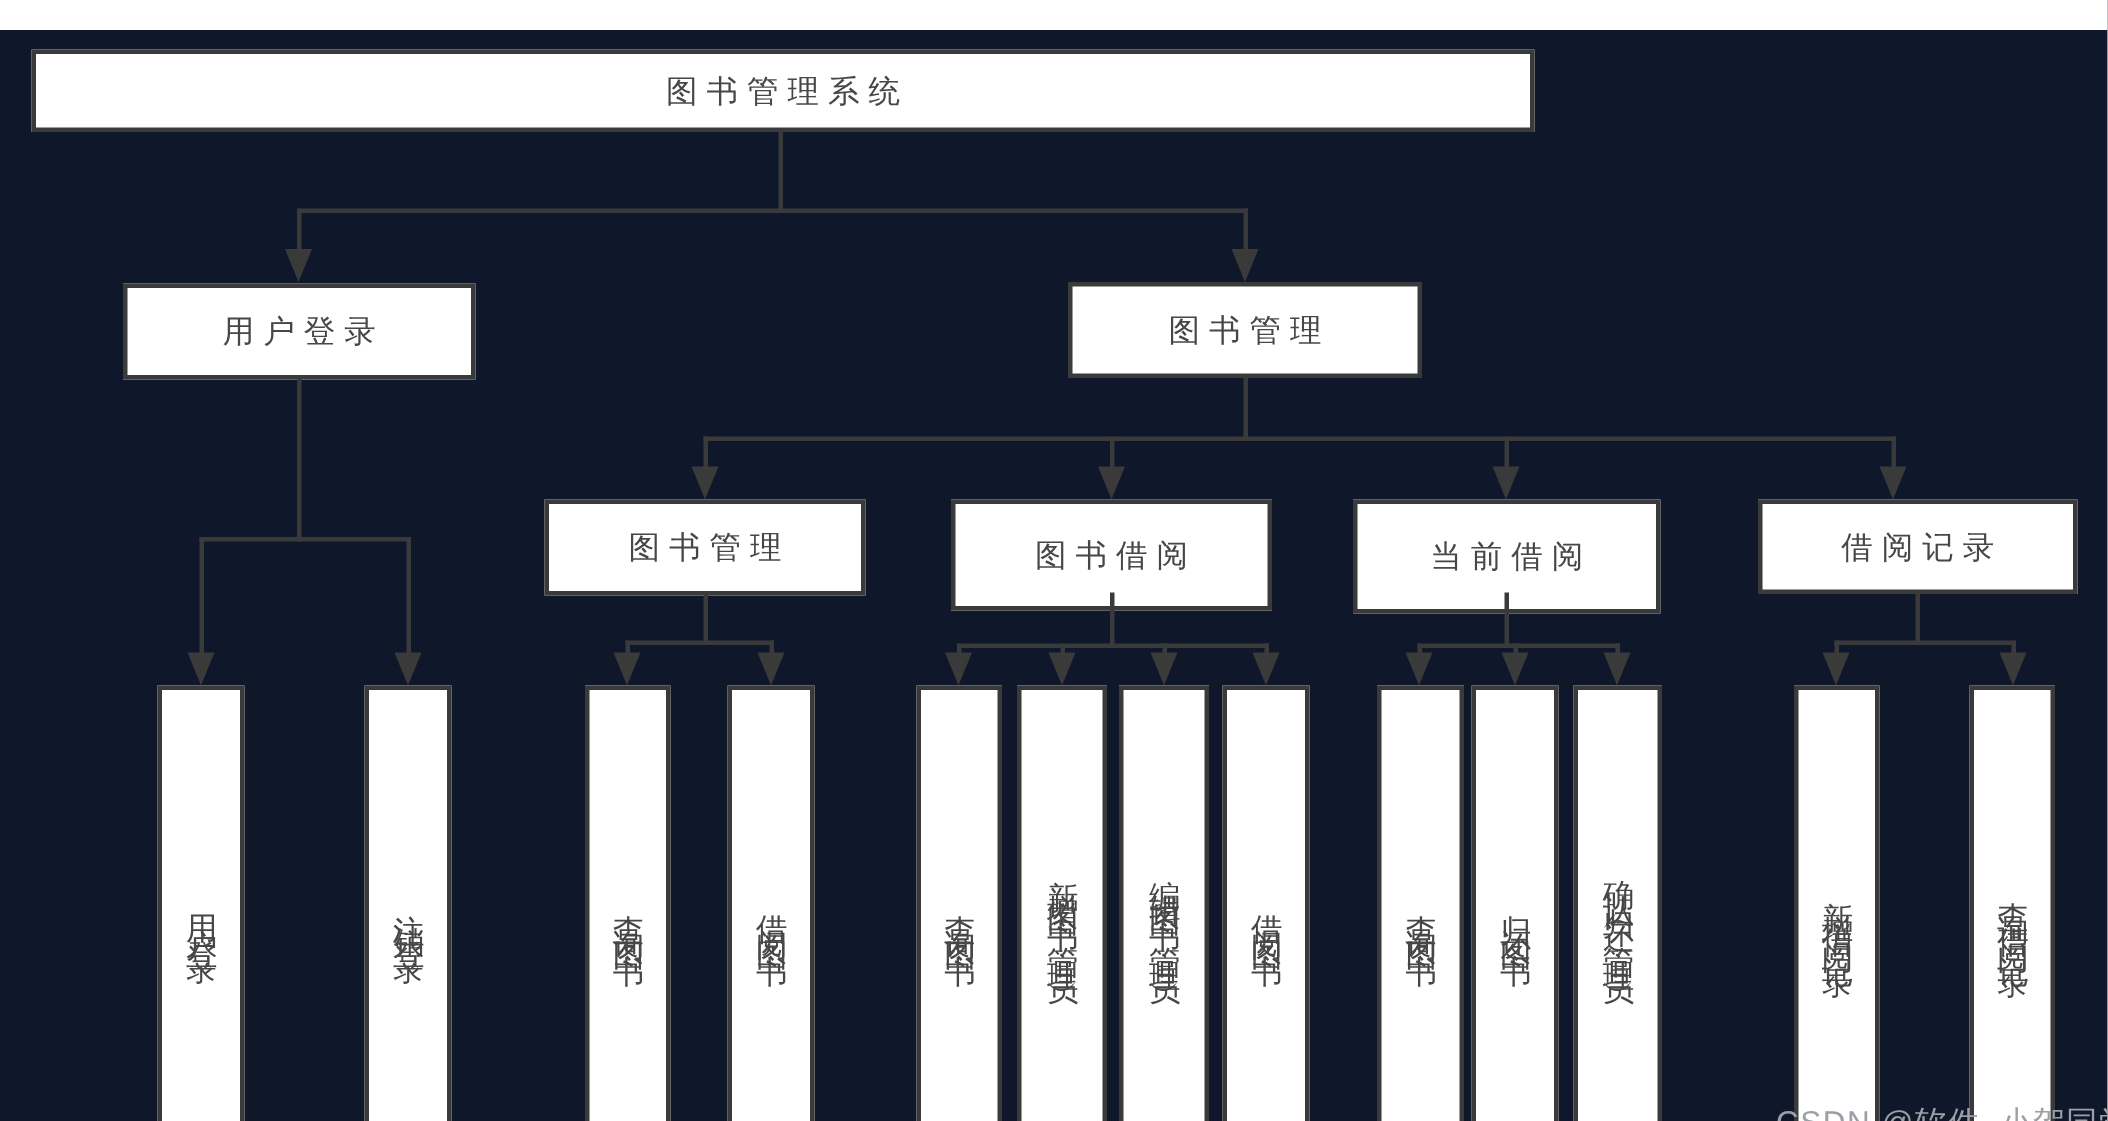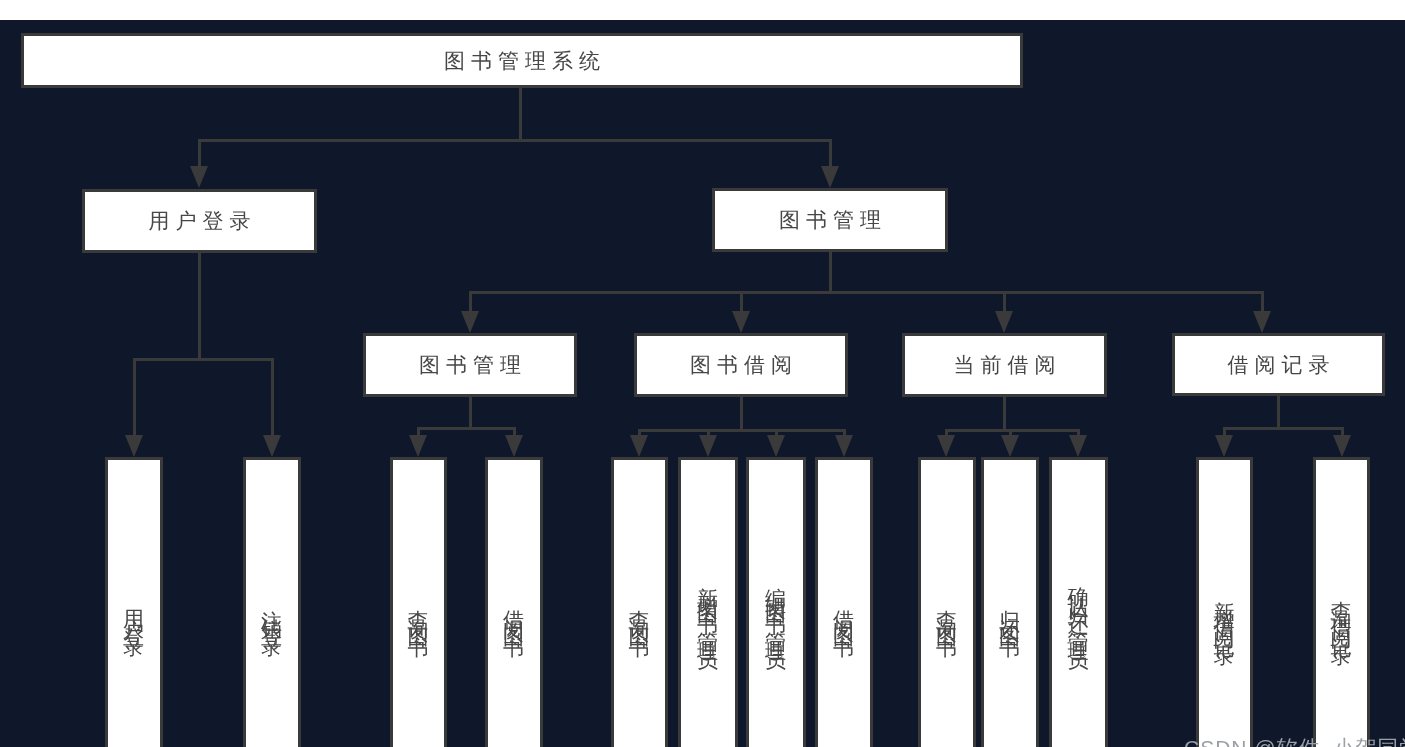--- a/index.html
+++ b/index.html
@@ -91,22 +91,22 @@
   <div class="vline" style="left:469px; top:271px; height:22px;"></div>
   <div class="arrowhead" style="left:461px; top:291px;"></div>
   <div class="vline" style="left:740px; top:271px; height:22px;"></div>
   <div class="arrowhead" style="left:732px; top:291px;"></div>
   <div class="vline" style="left:1003px; top:271px; height:22px;"></div>
   <div class="arrowhead" style="left:995px; top:291px;"></div>
   <div class="vline" style="left:1261px; top:271px; height:22px;"></div>
   <div class="arrowhead" style="left:1253px; top:291px;"></div>
 
   <div class="box" style="left:363px; top:313px; width:214px; height:64px;">图书管理</div>
-  <div class="box" style="left:634px; top:313px; width:214px; height:64px;">图书借阅</div>
-  <div class="box" style="left:902px; top:313px; width:205px; height:64px;">当前借阅</div>
+  <div class="box" style="left:634px; top:313px; width:214px; height:74px;">图书借阅</div>
+  <div class="box" style="left:902px; top:313px; width:205px; height:76px;">当前借阅</div>
   <div class="box" style="left:1172px; top:313px; width:213px; height:63px;">借阅记录</div>
 
   <div class="vline" style="left:469px; top:375px; height:35px;"></div>
   <div class="hline" style="left:417px; top:407px; width:99px;"></div>
   <div class="vline" style="left:417px; top:407px; height:11px;"></div>
   <div class="arrowhead" style="left:409px; top:415px;"></div>
   <div class="vline" style="left:513px; top:407px; height:11px;"></div>
   <div class="arrowhead" style="left:505px; top:415px;"></div>
 
   <div class="vline" style="left:740px; top:375px; height:37px;"></div>

